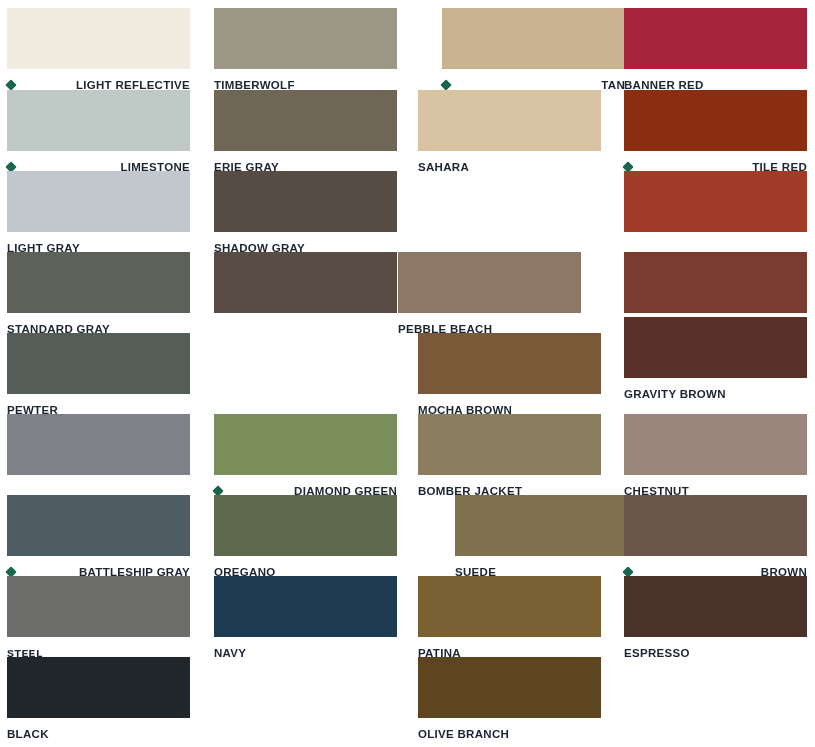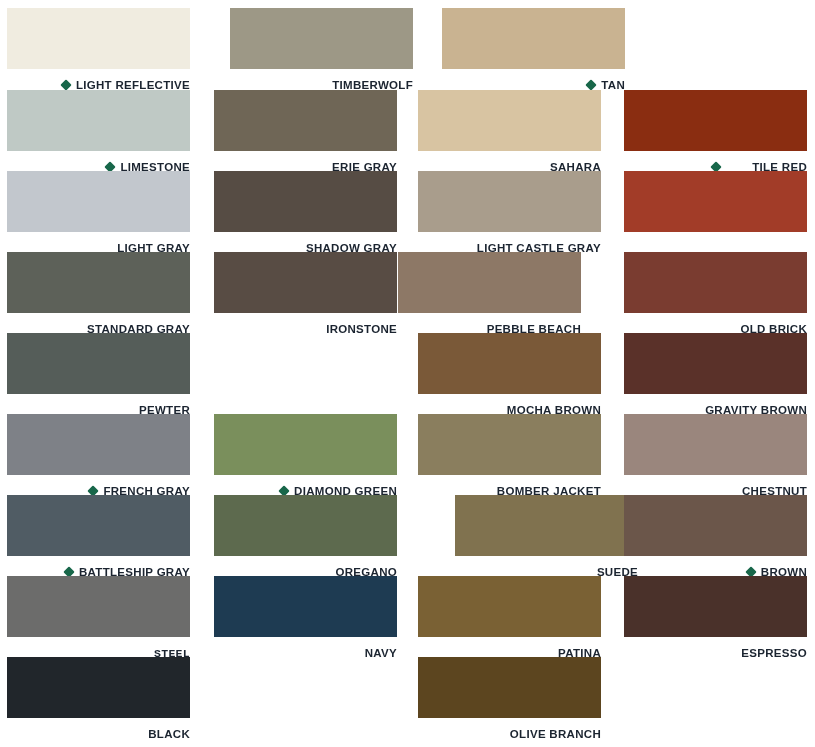--- a/index.html
+++ b/index.html
@@ -27,21 +27,21 @@
     width: 183px;
     height: 61px;
     display: block;
   }
   .swatch-chip.empty {
     background: transparent !important;
   }
   .swatch-label {
     display: flex;
     align-items: center;
-    justify-content: flex-end;
+    justify-content: space-between;
     gap: 6px;
     height: 20px;
     margin-top: 6px;
     font-family: "Liberation Sans", sans-serif;
     font-size: 11.5px;
     font-weight: bold;
     letter-spacing: 0.3px;
     color: #1b2430;
     text-transform: uppercase;
     white-space: nowrap;
@@ -62,31 +62,37 @@
 <body style="background: rgb(255, 255, 255);">
 
 <div id="palette-grid">
     <div class="swatch-cell" style="left: 7px; top: 8px;">
       <div class="swatch-chip" style="width: 183px; height: 61px; background: rgb(240, 236, 224);"></div>
       <div class="swatch-label" style="color: rgb(27, 36, 48);">
         <span class="marker-diamond" style="background: rgb(24, 103, 74);"></span>
         <span class="label-text">LIGHT REFLECTIVE</span>
       </div>
     </div>
-    <div class="swatch-cell" style="left: 214px; top: 8px; margin-left: 16px;">
+    <div class="swatch-cell" style="left: 214px; top: 8px;">
       <div class="swatch-chip" style="width: 183px; height: 61px; background: rgb(157, 152, 134);"></div>
       <div class="swatch-label" style="color: rgb(27, 36, 48);">
         <span class="label-text">TIMBERWOLF</span>
       </div>
     </div>
     <div class="swatch-cell" style="left: 418px; top: 8px; margin-left: 24px;">
       <div class="swatch-chip" style="width: 183px; height: 61px; background: rgb(201, 179, 145);"></div>
       <div class="swatch-label" style="color: rgb(27, 36, 48);">
         <span class="marker-diamond" style="background: rgb(24, 103, 74);"></span>
         <span class="label-text">TAN</span>
+      </div>
+    </div>
+    <div class="swatch-cell" style="left: 624px; top: 8px;">
+      <div class="swatch-chip" style="width: 183px; height: 61px; background: rgb(165, 36, 60);"></div>
+      <div class="swatch-label" style="color: rgb(27, 36, 48);">
+        <span class="label-text">BANNER RED</span>
       </div>
     </div>
     <div class="swatch-cell" style="left: 7px; top: 90px;">
       <div class="swatch-chip" style="width: 183px; height: 61px; background: rgb(191, 201, 197);"></div>
       <div class="swatch-label" style="color: rgb(27, 36, 48);">
         <span class="marker-diamond" style="background: rgb(24, 103, 74);"></span>
         <span class="label-text">LIMESTONE</span>
       </div>
     </div>
     <div class="swatch-cell" style="left: 214px; top: 90px;">
@@ -113,40 +119,31 @@
       <div class="swatch-label" style="color: rgb(27, 36, 48);">
         <span class="label-text">LIGHT GRAY</span>
       </div>
     </div>
     <div class="swatch-cell" style="left: 214px; top: 171px;">
       <div class="swatch-chip" style="width: 183px; height: 61px; background: rgb(86, 76, 68);"></div>
       <div class="swatch-label" style="color: rgb(27, 36, 48);">
         <span class="label-text">SHADOW GRAY</span>
       </div>
     </div>
-    <div class="swatch-cell" style="left: 418px; top: 171px;">
-      <div class="swatch-chip" style="width: 183px; height: 61px; background: rgb(169, 157, 140);"></div>
-      <div class="swatch-label" style="color: rgb(27, 36, 48);">
-        <span class="label-text">LIGHT CASTLE GRAY</span>
-      </div>
-    </div>
     <div class="swatch-cell" style="left: 624px; top: 171px;">
       <div class="swatch-chip" style="width: 183px; height: 61px; background: rgb(162, 60, 40);"></div>
     </div>
     <div class="swatch-cell" style="left: 7px; top: 252px;">
       <div class="swatch-chip" style="width: 183px; height: 61px; background: rgb(93, 97, 89);"></div>
       <div class="swatch-label" style="color: rgb(27, 36, 48);">
         <span class="label-text">STANDARD GRAY</span>
       </div>
     </div>
     <div class="swatch-cell" style="left: 214px; top: 252px;">
       <div class="swatch-chip" style="width: 183px; height: 61px; background: rgb(88, 76, 68);"></div>
-      <div class="swatch-label" style="color: rgb(27, 36, 48);">
-        <span class="label-text">IRONSTONE</span>
-      </div>
     </div>
     <div class="swatch-cell" style="left: 398px; top: 252px;">
       <div class="swatch-chip" style="width: 183px; height: 61px; background: rgb(141, 120, 102);"></div>
       <div class="swatch-label" style="color: rgb(27, 36, 48);">
         <span class="label-text">PEBBLE BEACH</span>
       </div>
     </div>
     <div class="swatch-cell" style="left: 624px; top: 252px;">
       <div class="swatch-chip" style="width: 183px; height: 61px; background: rgb(122, 60, 48);"></div>
       <div class="swatch-label" style="color: rgb(27, 36, 48);">
@@ -164,32 +161,28 @@
       <div class="swatch-label" style="color: rgb(27, 36, 48);">
         <span class="label-text"></span>
       </div>
     </div>
     <div class="swatch-cell" style="left: 418px; top: 333px;">
       <div class="swatch-chip" style="width: 183px; height: 61px; background: rgb(122, 89, 56);"></div>
       <div class="swatch-label" style="color: rgb(27, 36, 48);">
         <span class="label-text">MOCHA BROWN</span>
       </div>
     </div>
-    <div class="swatch-cell" style="left: 624px; top: 333px;">
+    <div class="swatch-cell" style="left: 624px; top: 317px;">
       <div class="swatch-chip" style="width: 183px; height: 61px; background: rgb(90, 49, 41);"></div>
       <div class="swatch-label" style="color: rgb(27, 36, 48);">
         <span class="label-text">GRAVITY BROWN</span>
       </div>
     </div>
     <div class="swatch-cell" style="left: 7px; top: 414px;">
       <div class="swatch-chip" style="width: 183px; height: 61px; background: rgb(126, 129, 135);"></div>
-      <div class="swatch-label" style="color: rgb(27, 36, 48);">
-        <span class="marker-diamond" style="background: rgb(24, 103, 74);"></span>
-        <span class="label-text">FRENCH GRAY</span>
-      </div>
     </div>
     <div class="swatch-cell" style="left: 214px; top: 414px;">
       <div class="swatch-chip" style="width: 183px; height: 61px; background: rgb(122, 143, 92);"></div>
       <div class="swatch-label" style="color: rgb(27, 36, 48);">
         <span class="marker-diamond" style="background: rgb(24, 103, 74);"></span>
         <span class="label-text">DIAMOND GREEN</span>
       </div>
     </div>
     <div class="swatch-cell" style="left: 418px; top: 414px;">
       <div class="swatch-chip" style="width: 183px; height: 61px; background: rgb(138, 126, 94);"></div>

